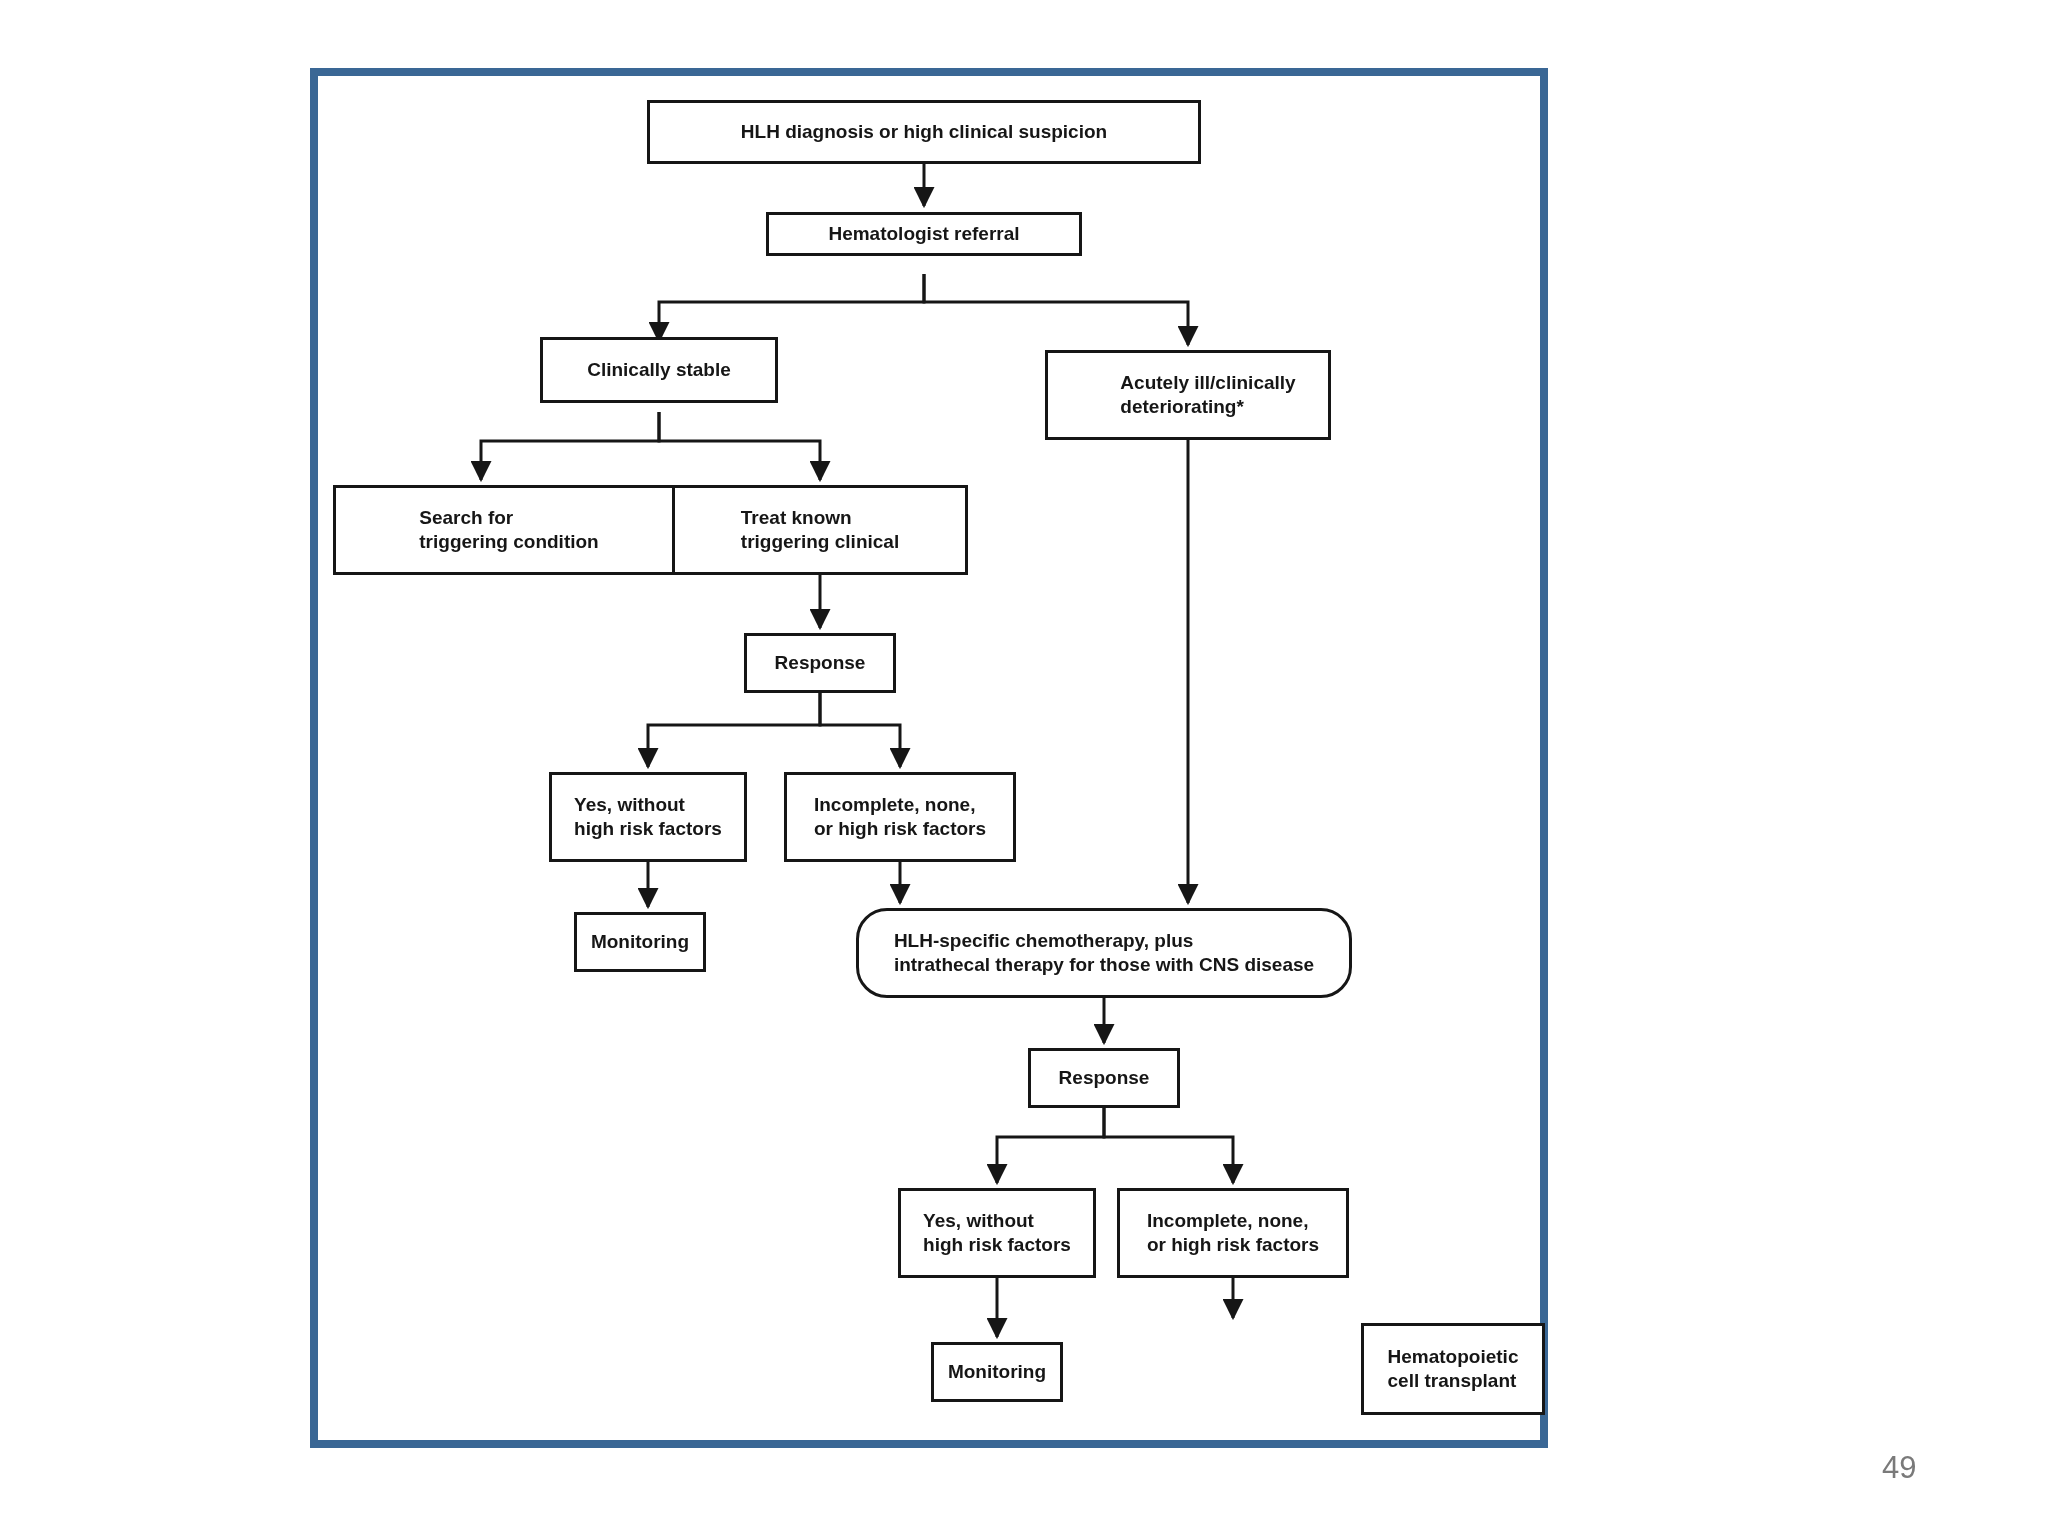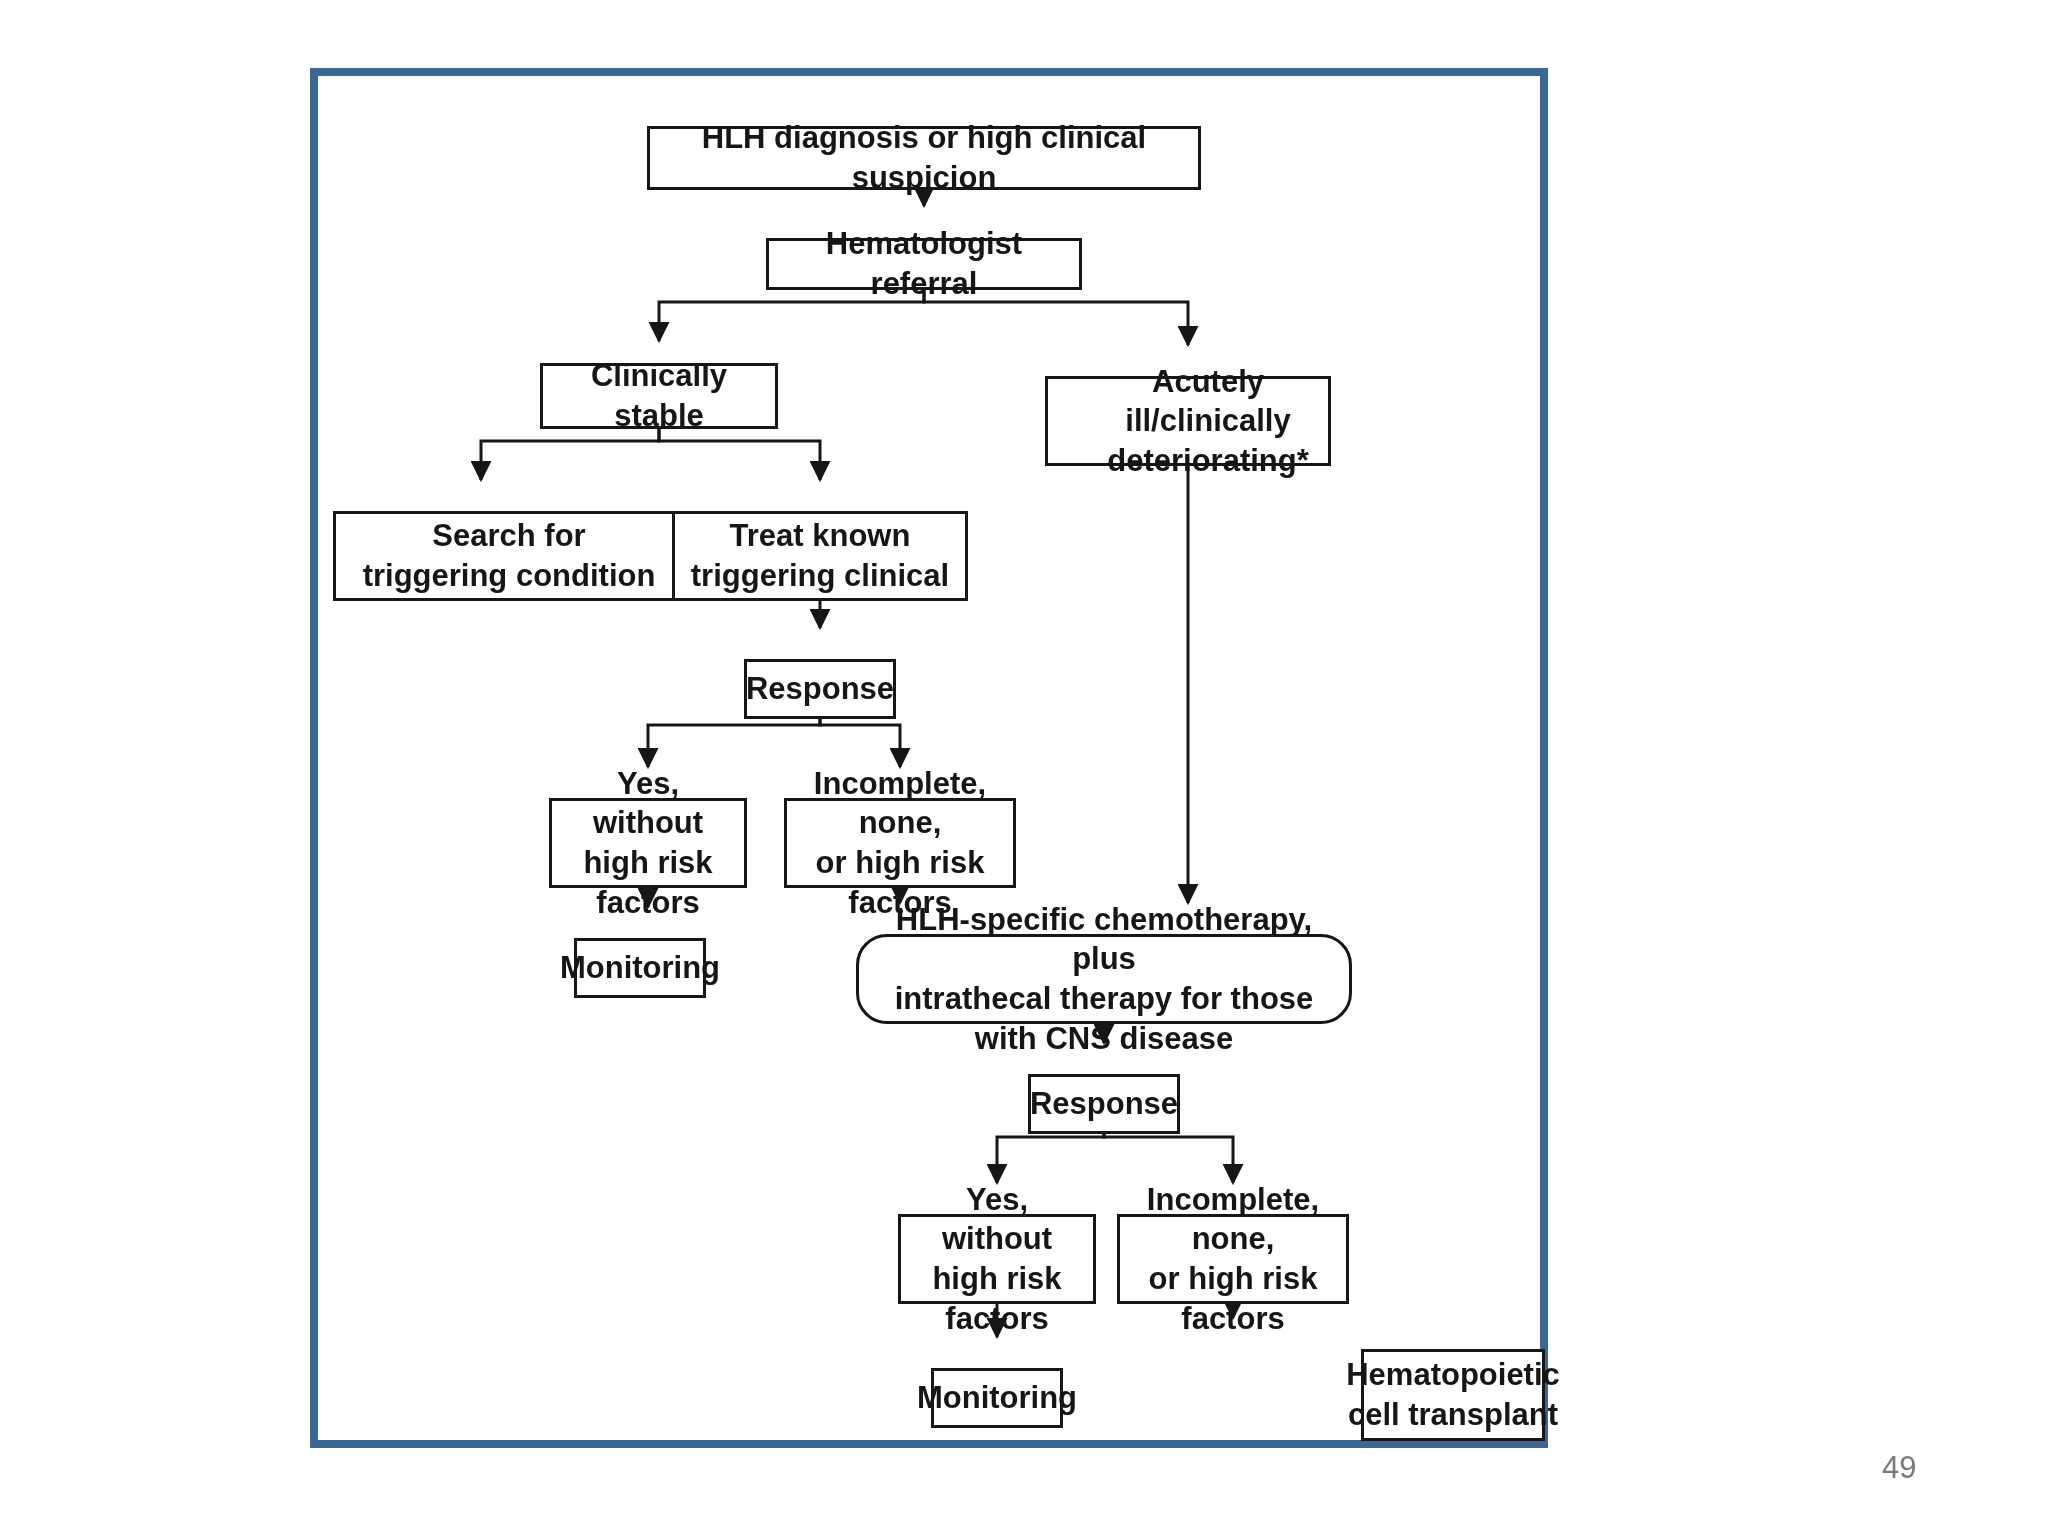--- a/index.html
+++ b/index.html
@@ -20,27 +20,25 @@
     position:absolute;left:0;top:0;width:2048px;height:1536px;
     pointer-events:none;
   }
   .node{
     position:absolute;
     box-sizing:border-box;
     background:#ffffff;
     border:3px solid #161616;
     color:#161616;
     display:flex;align-items:center;justify-content:center;
-    text-align:center;
     white-space:pre-line;
     font-weight:700;
-    font-size:31px;
+    font-size:19px;
     line-height:1.28;
     padding:2px 8px;
-    margin-top:26px;
   }
   .page-number{
     position:absolute;
     left:1882px;top:1450px;
     font-size:31px;
     color:#7a7a7a;
     font-weight:400;
   }
 </style>
 </head>
@@ -68,21 +66,21 @@
       <polyline marker-end="url(#arrow)" points="1188,440 1188,903"></polyline>
       <polyline marker-end="url(#arrow)" points="1104,998 1104,1043"></polyline>
       <polyline marker-end="url(#arrow)" points="1104,1108 1104,1137 997,1137 997,1183"></polyline>
       <polyline marker-end="url(#arrow)" points="1104,1108 1104,1137 1233,1137 1233,1183"></polyline>
       <polyline marker-end="url(#arrow)" points="997,1278 997,1337"></polyline>
       <polyline marker-end="url(#arrow)" points="1233,1278 1233,1318"></polyline>
     </g>
   </svg>
 
   <div class="node" style="left:329px;top:24px;width:554px;height:64px;">HLH diagnosis or high clinical suspicion</div>
-  <div class="node" style="left:448px;top:136px;width:316px;height:52px;">Hematologist referral</div>
+  <div class="node" style="left:448px;top:136px;width:316px;height:44px;">Hematologist referral</div>
   <div class="node" style="left:222px;top:261px;width:238px;height:66px;">Clinically stable</div>
   <div class="node" style="left:727px;top:274px;width:286px;height:90px;padding-left:48px;">Acutely ill/clinically
 deteriorating*</div>
   <div class="node" style="left:15px;top:409px;width:352px;height:90px;">Search for
 triggering condition</div>
   <div class="node" style="left:354px;top:409px;width:296px;height:90px;">Treat known
 triggering clinical</div>
   <div class="node" style="left:426px;top:557px;width:152px;height:60px;">Response</div>
   <div class="node" style="left:231px;top:696px;width:198px;height:90px;">Yes, without
 high risk factors</div>

